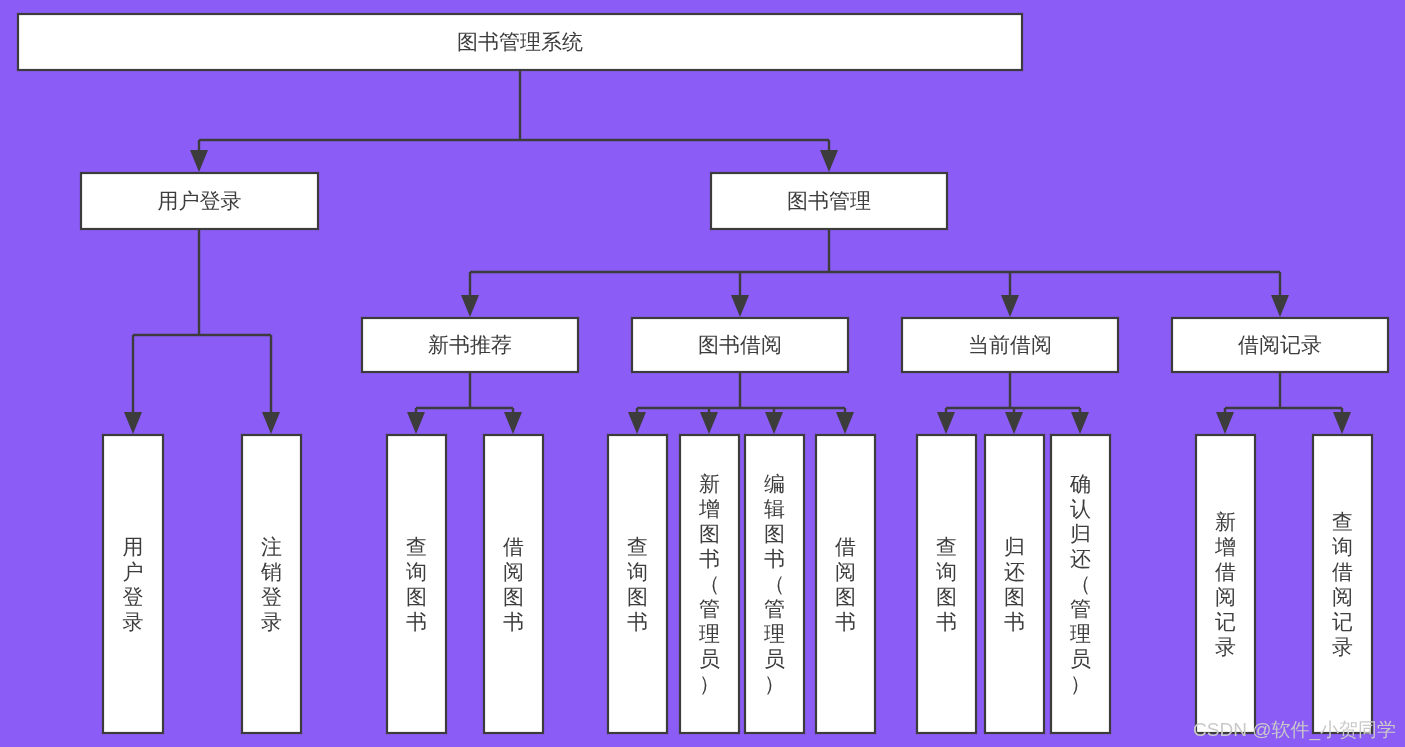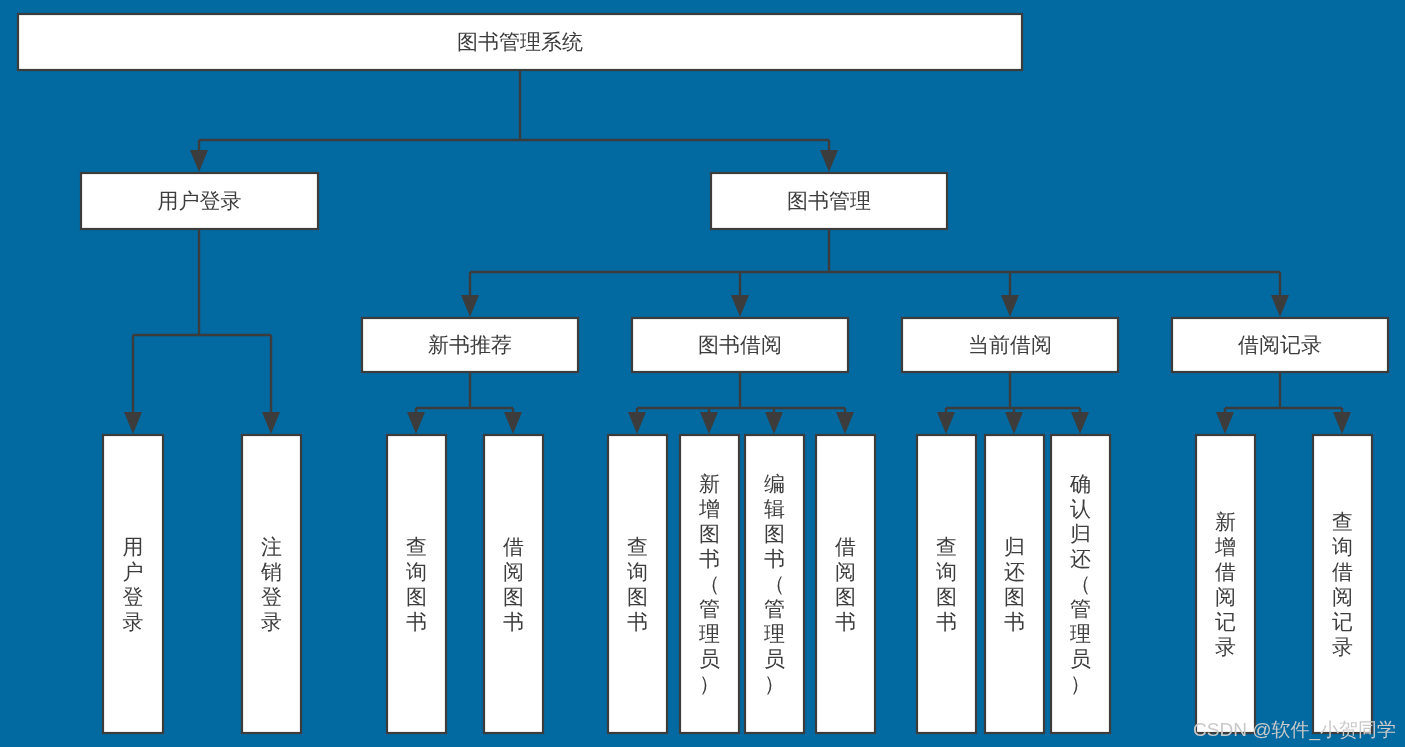--- a/index.html
+++ b/index.html
@@ -8,21 +8,21 @@
     padding: 0;
     background: #ffffff;
   }
   body {
     font-family: "Liberation Sans", "DejaVu Sans", sans-serif;
   }
   #diagram-root {
     position: relative;
     width: 1405px;
     height: 747px;
-    background: #0369a1;
+    background: #8b5cf6;
     overflow: hidden;
     text-decoration: underline;
   }
   svg#flowchart {
     position: absolute;
     left: 0;
     top: 0;
     width: 1405px;
     height: 747px;
     display: block;

